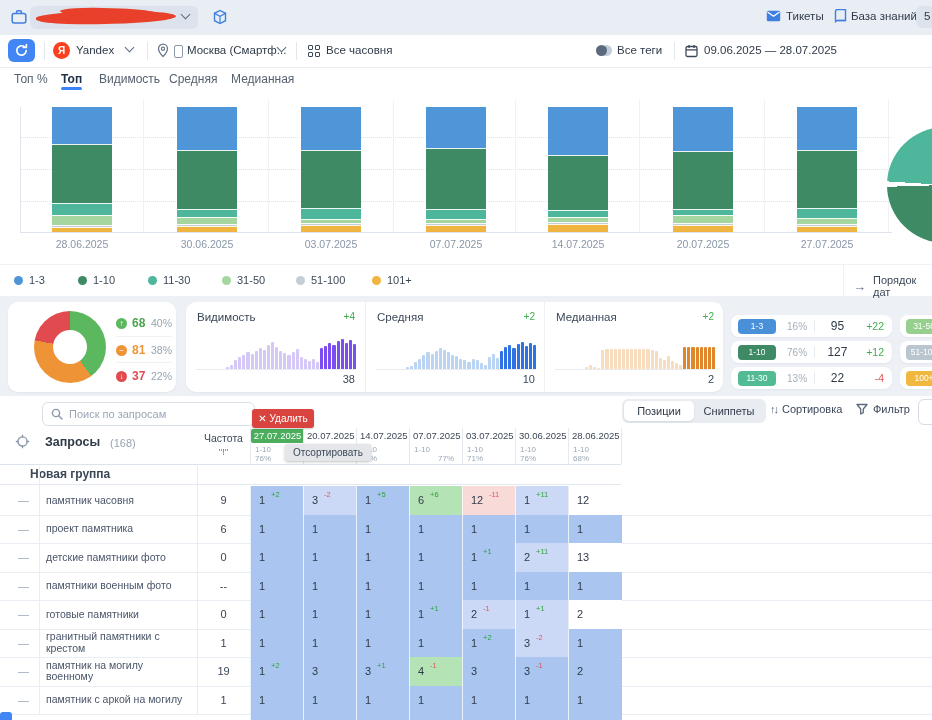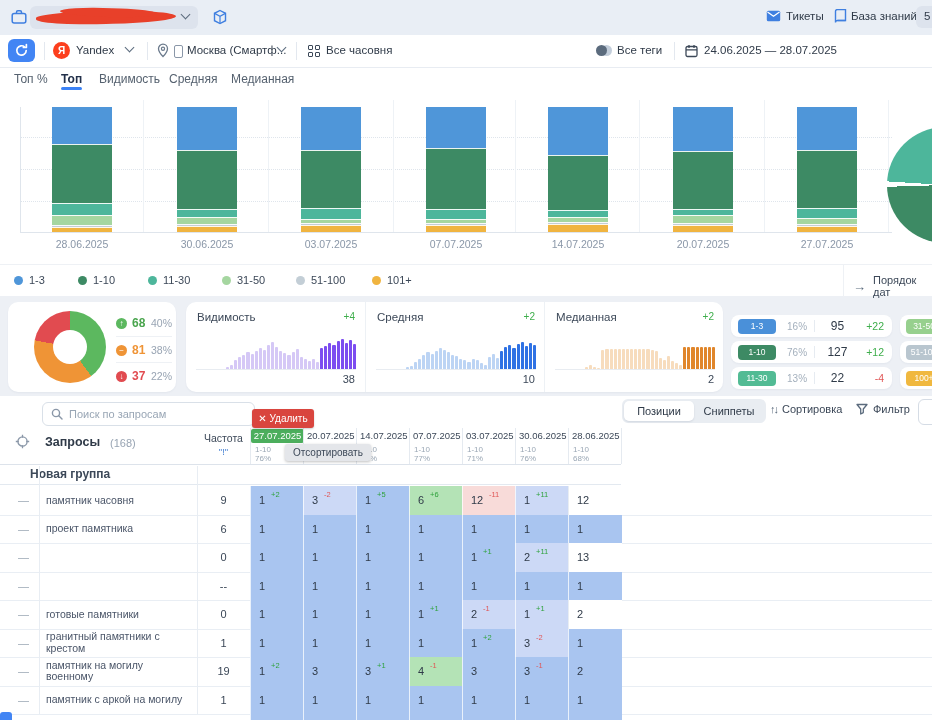--- a/index.html
+++ b/index.html
@@ -167,21 +167,21 @@
     <span class="abs lbl" style="left:326px;top:9px;">Все часовня</span>
     <span class="abs tag-ico" style="left:596px;top:10px;"><i style="left:5px;background:#c3cedb;"></i><i style="left:0;background:#5b6b7d;"></i></span>
     <span class="abs lbl" style="left:617px;top:9px;">Все теги</span>
     <div class="abs vsep" style="left:674px;top:7px;height:18px;"></div>
     <span class="abs" style="left:685px;top:9px;">
       <svg class="icon-svg" width="13" height="14" viewBox="0 0 13 14">
           <rect x="1" y="2.5" width="11" height="10" rx="1.5" fill="none" stroke="#3c4858" stroke-width="1.3"></rect>
           <path d="M1 5.8h11M4 1v3M9 1v3" fill="none" stroke="#3c4858" stroke-width="1.3"></path>
         </svg>
     </span>
-    <span class="abs lbl" style="left:704px;top:9px;">24.06.2025 — 28.07.2025</span>
+    <span class="abs lbl" style="left:704px;top:9px;">09.06.2025 — 28.07.2025</span>
   </div>
 
   <div class="abs" id="tabsbar">
       <div class="tab" style="left: 14px;">Топ %</div>
       <div class="tab active" style="left: 61px;">Топ</div>
       <div class="tab" style="left: 99px;">Видимость</div>
       <div class="tab" style="left: 169px;">Средняя</div>
       <div class="tab" style="left: 231px;">Медианная</div>
     </div>
 
@@ -518,21 +518,21 @@
             <div class="hsub" style="top: 26px;"></div>
           </div>
           <div class="hcol" style="left: 356px; width: 53px;">
             <div class="hdate">14.07.2025</div>
             <div class="hsub" style="top: 17px;">1-10</div>
             <div class="hsub" style="top: 26px;">60%</div>
           </div>
           <div class="hcol" style="left: 409px; width: 53px;">
             <div class="hdate">07.07.2025</div>
             <div class="hsub" style="top: 17px;">1-10</div>
-            <div class="hsub" style="top: 26px;">77%</div>
+            <div class="hsub" style="top: 26px; margin-left: 24px;">77%</div>
           </div>
           <div class="hcol" style="left: 462px; width: 53px;">
             <div class="hdate">03.07.2025</div>
             <div class="hsub" style="top: 17px;">1-10</div>
             <div class="hsub" style="top: 26px;">71%</div>
           </div>
           <div class="hcol" style="left: 515px; width: 53px;">
             <div class="hdate">30.06.2025</div>
             <div class="hsub" style="top: 17px;">1-10</div>
             <div class="hsub" style="top: 26px;">76%</div>
@@ -603,20 +603,21 @@
           </div>
           <div class="tcell" style="left: 515px; background: rgb(169, 197, 240);">
             <span class="v">1</span>
           </div>
           <div class="tcell" style="left: 568px; background: rgb(169, 197, 240);">
             <span class="v">1</span>
           </div>
         </div>
         <div class="trow" style="top: 147px; height: 28.5px;">
           <div class="tdash" style="top: 8px;">—</div>
+          <div class="tname">детские памятники фото</div>
           <div class="tfreq" style="top: 8.25px;">0</div>
           <div class="tcell" style="left: 250px; background: rgb(169, 197, 240);">
             <span class="v">1</span>
           </div>
           <div class="tcell" style="left: 303px; background: rgb(169, 197, 240);">
             <span class="v">1</span>
           </div>
           <div class="tcell" style="left: 356px; background: rgb(169, 197, 240);">
             <span class="v">1</span>
           </div>
@@ -630,20 +631,21 @@
           <div class="tcell" style="left: 515px; background: rgb(204, 217, 246);">
             <span class="v">2</span>
             <sup class="sup-up">+11</sup>
           </div>
           <div class="tcell" style="left: 568px; background: rgb(255, 255, 255); border-left: 1px solid rgb(232, 237, 243);">
             <span class="v">13</span>
           </div>
         </div>
         <div class="trow" style="top: 175.5px; height: 28.5px;">
           <div class="tdash" style="top: 8px;">—</div>
+          <div class="tname">памятники военным фото</div>
           <div class="tfreq" style="top: 8.25px;">--</div>
           <div class="tcell" style="left: 250px; background: rgb(169, 197, 240);">
             <span class="v">1</span>
           </div>
           <div class="tcell" style="left: 303px; background: rgb(169, 197, 240);">
             <span class="v">1</span>
           </div>
           <div class="tcell" style="left: 356px; background: rgb(169, 197, 240);">
             <span class="v">1</span>
           </div>

